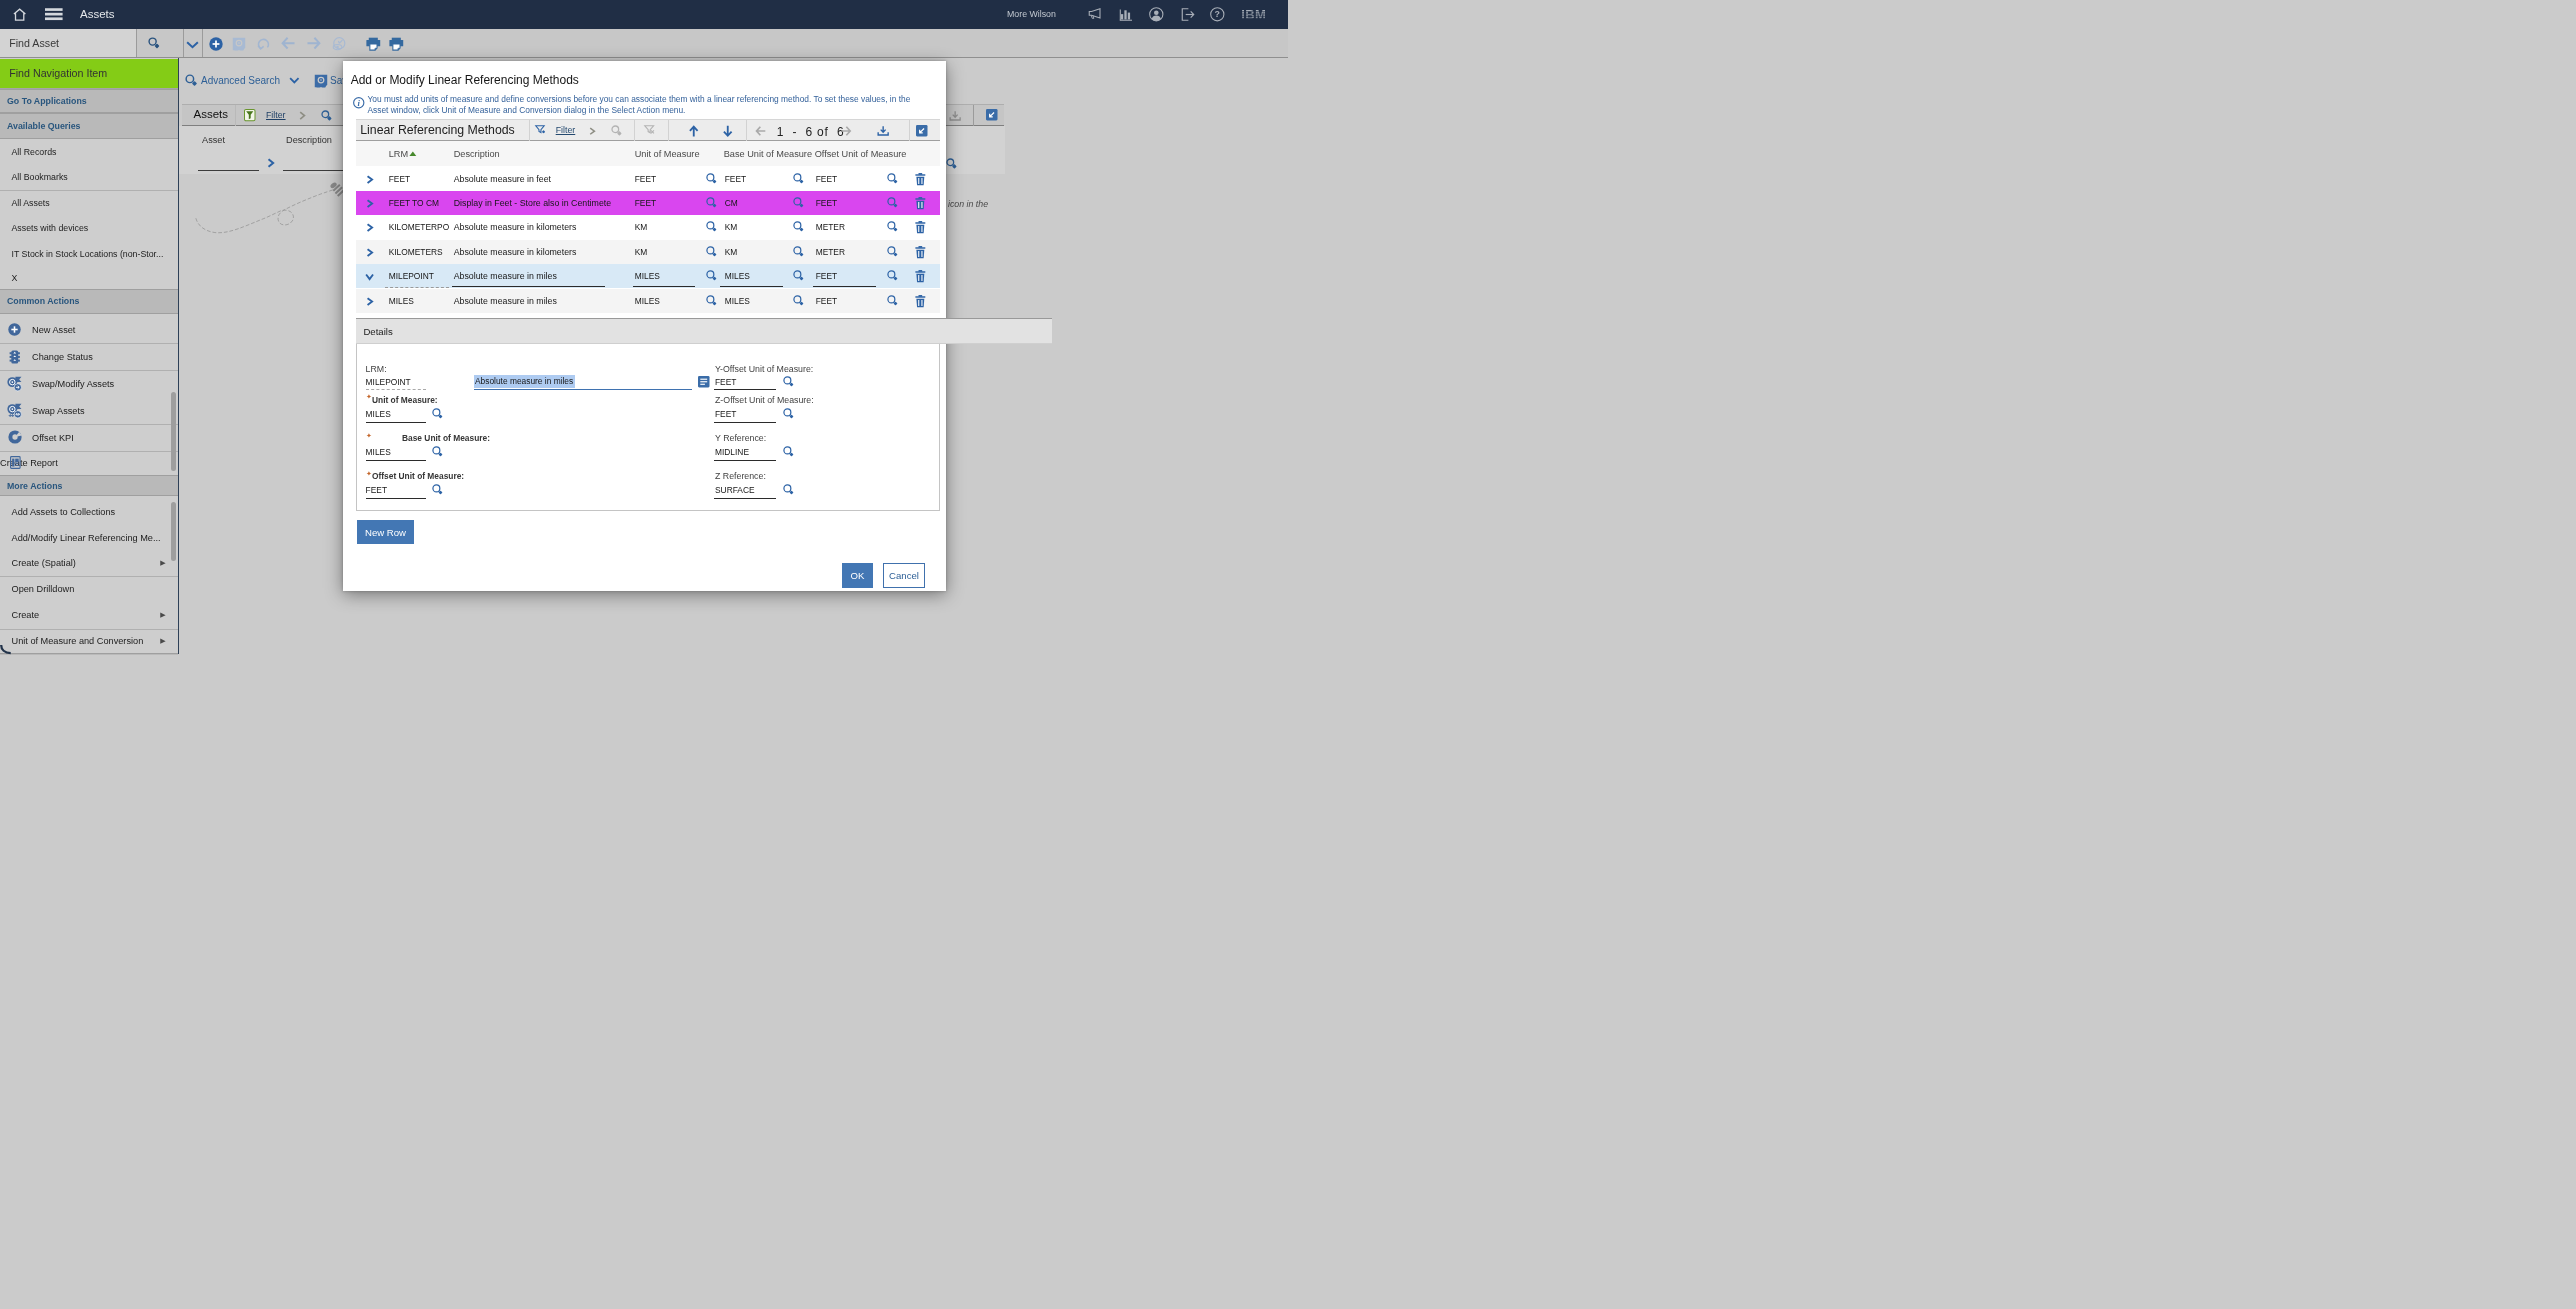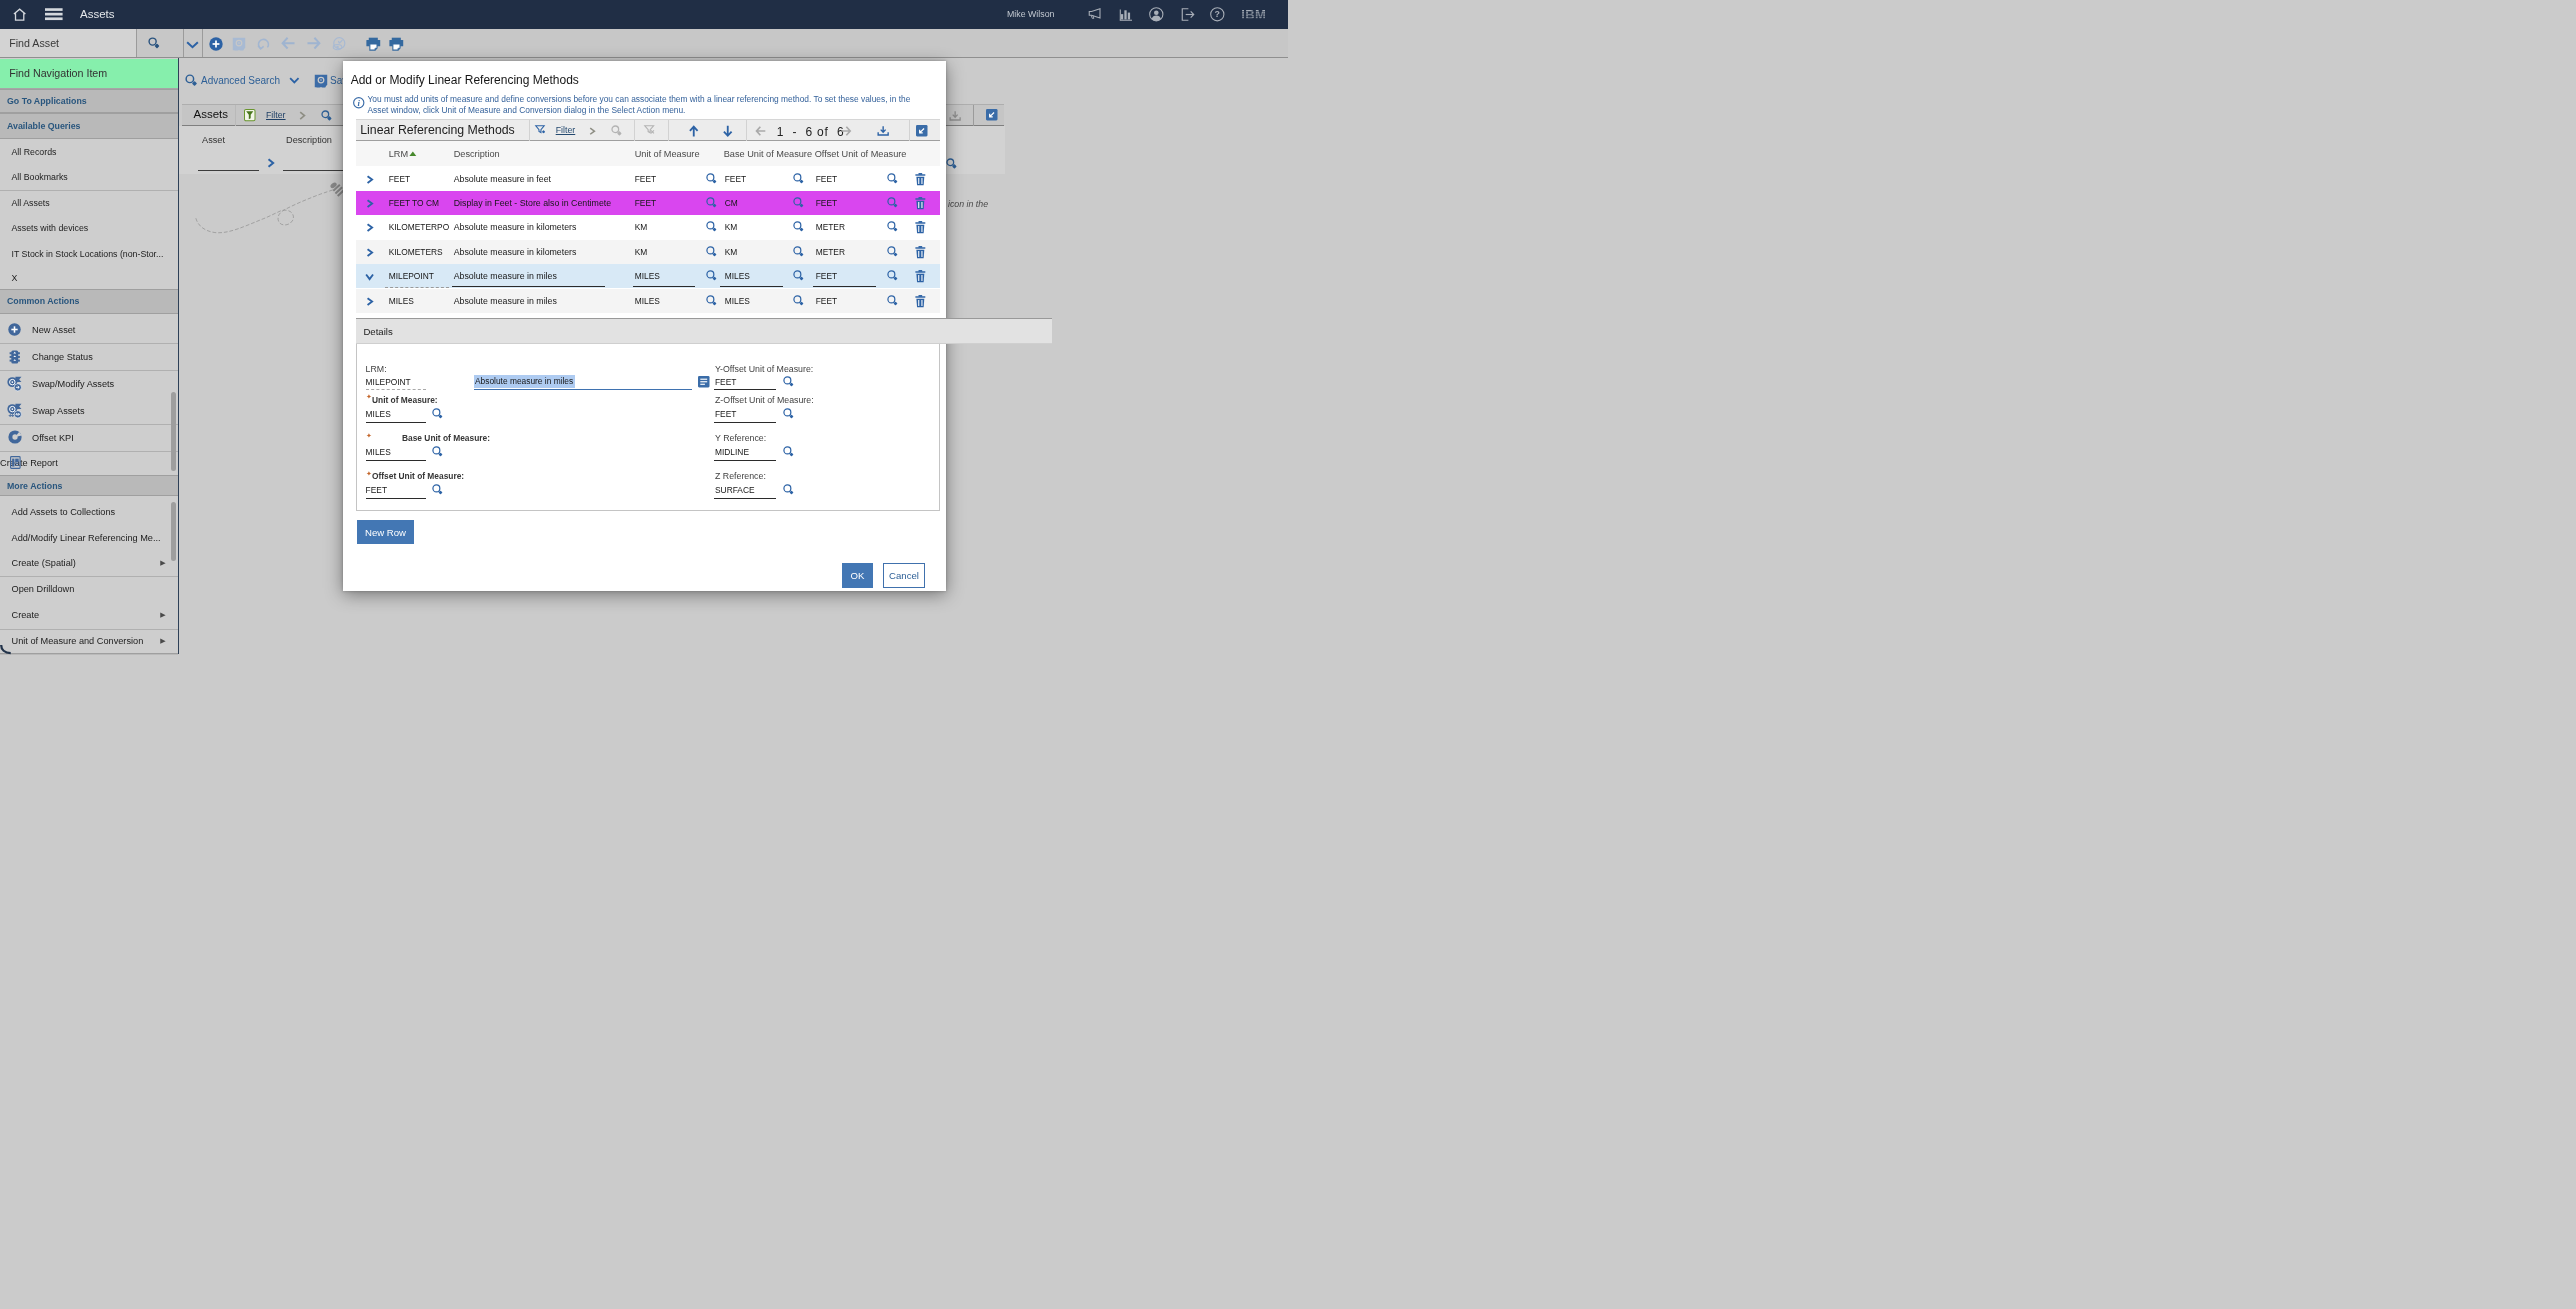--- a/index.html
+++ b/index.html
@@ -66,21 +66,21 @@
       <path d="M2.5 9.2 L10 2.8 L17.5 9.2 M4.6 8.2 L4.6 17.2 L15.4 17.2 L15.4 8.2" fill="none" stroke="#d4d8dd" stroke-width="1.7"></path>
     </svg>
   <svg style="left:45px;top:8.4px" width="17.6" height="12.3" viewBox="0 0 23 16">
       <g stroke="#d4d8dd" stroke-width="3.5">
         <line x1="0" y1="2" x2="23" y2="2"></line>
         <line x1="0" y1="8" x2="23" y2="8"></line>
         <line x1="0" y1="14" x2="23" y2="14"></line>
       </g>
     </svg>
   <div class="title">Assets</div>
-  <div class="uname">Mike Wilson</div>
+  <div class="uname">More Wilson</div>
 
   <svg style="left:1088px;top:8.4px" width="14" height="12.3" viewBox="0 0 18 16">
       <path d="M15.5 1 L15.5 13 L4.5 9.5 L1.5 9.5 L1.5 4.5 L4.5 4.5 Z" fill="none" stroke="#a9afb8" stroke-width="1.4"></path>
       <path d="M4 9.5 L5.5 13.5 L7.5 13.5 L6.3 9.7" fill="none" stroke="#a9afb8" stroke-width="1.2"></path>
     </svg>
 
   <svg style="left:1119px;top:7.7px" width="13" height="13" viewBox="0 0 17 17">
       <line x1="1" y1="16" x2="17" y2="16" stroke="#a9afb8" stroke-width="1.4"></line>
       <line x1="1.7" y1="2" x2="1.7" y2="16" stroke="#a9afb8" stroke-width="1.4"></line>
       <rect x="2.5" y="8" width="3" height="7" fill="#a9afb8"></rect>
@@ -176,21 +176,21 @@
   <svg style="left:389px;top:7.7px" width="14.6" height="14" viewBox="0 0 19 18">
       <rect x="3.6" y="0.8" width="11.8" height="4" fill="#34699f"></rect>
       <rect x="0.5" y="3.8" width="18" height="8.2" rx="0.8" fill="#34699f"></rect>
       <path d="M5 9 h9.4 v5.4 l-2.6 2.6 h-6.8 z" fill="#fff"></path>
       <path d="M5 9 h9.4 v5.4 l-2.6 2.6 h-6.8 z" fill="none" stroke="#34699f" stroke-width="1.4"></path>
       <path d="M11.8 17 v-2.4 h2.6" fill="none" stroke="#34699f" stroke-width="1.2"></path>
     </svg>
 </div>
 
 <div id="sidebar">
-  <div class="sitem" style="top:0.8px; height:30px; padding-left:9.2px; font-size:10.7px; color:#333; border-bottom:0.8px solid #a6a6a6; background:#86efac;">Find Navigation Item</div>
+  <div class="sitem" style="top:0.8px; height:30px; padding-left:9.2px; font-size:10.7px; color:#333; border-bottom:0.8px solid #a6a6a6; background:#84cc16;">Find Navigation Item</div>
   <div class="shead" style="top:31px; height:24px;">Go To Applications</div>
   <div class="shead" style="top:55px; height:26px;">Available Queries</div>
   <div class="sitem" style="top:81px; height:25.6px; padding-left:11.5px;">All Records</div>
   <div class="sitem" style="top:106px; height:25.6px; padding-left:11.5px;">All Bookmarks</div>
   <div class="sdiv" style="top:132px;"></div>
   <div class="sitem" style="top:132px; height:25.6px; padding-left:11.5px;">All Assets</div>
   <div class="sitem" style="top:157px; height:25.6px; padding-left:11.5px;">Assets with devices</div>
   <div class="sitem" style="top:183px; height:25.6px; padding-left:11.5px;">IT Stock in Stock Locations (non-Stor...</div>
   <div class="sitem" style="top:209px; height:22px; padding-left:11.5px;">X</div>
   <div class="shead" style="top:231px; height:24.5px;">Common Actions</div>

